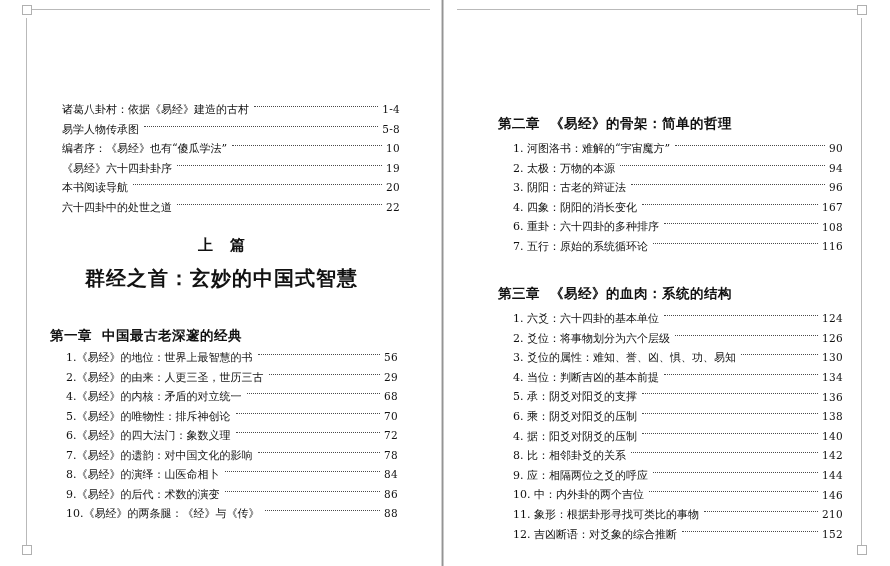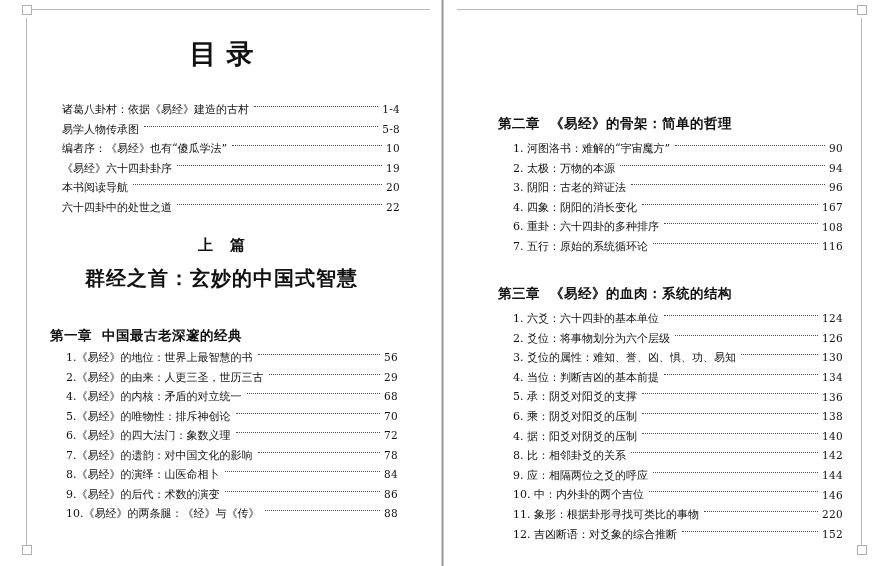--- a/index.html
+++ b/index.html
@@ -177,21 +177,20 @@
 
 <div class="spread">
 
   <div class="page page-left">
 
     <div class="rule rule-h" style="left:26px; top:9px; width:404px;"></div>
     <div class="rule rule-v" style="left:26px; top:18px; height:528px;"></div>
     <div class="corner-mark" style="left:22px; top:5px;"></div>
     <div class="corner-mark" style="left:22px; top:545px;"></div>
 
-    <div class="toc-title">目录</div>
 
     <div class="front-list">
       <div class="entry">
         <span class="etext">诸葛八卦村：依据《易经》建造的古村</span>
         <span class="dots"></span>
         <span class="epage">1-4</span>
       </div>
       <div class="entry">
         <span class="etext">易学人物传承图</span>
         <span class="dots"></span>
@@ -372,21 +371,21 @@
         <span class="epage">144</span>
       </div>
       <div class="entry">
         <span class="etext">10. 中：内外卦的两个吉位</span>
         <span class="dots"></span>
         <span class="epage">146</span>
       </div>
       <div class="entry">
         <span class="etext">11. 象形：根据卦形寻找可类比的事物</span>
         <span class="dots"></span>
-        <span class="epage">220</span>
+        <span class="epage">210</span>
       </div>
       <div class="entry">
         <span class="etext">12. 吉凶断语：对爻象的综合推断</span>
         <span class="dots"></span>
         <span class="epage">152</span>
       </div>
     </div>
   </div>
 
   <div class="gutter"></div>

